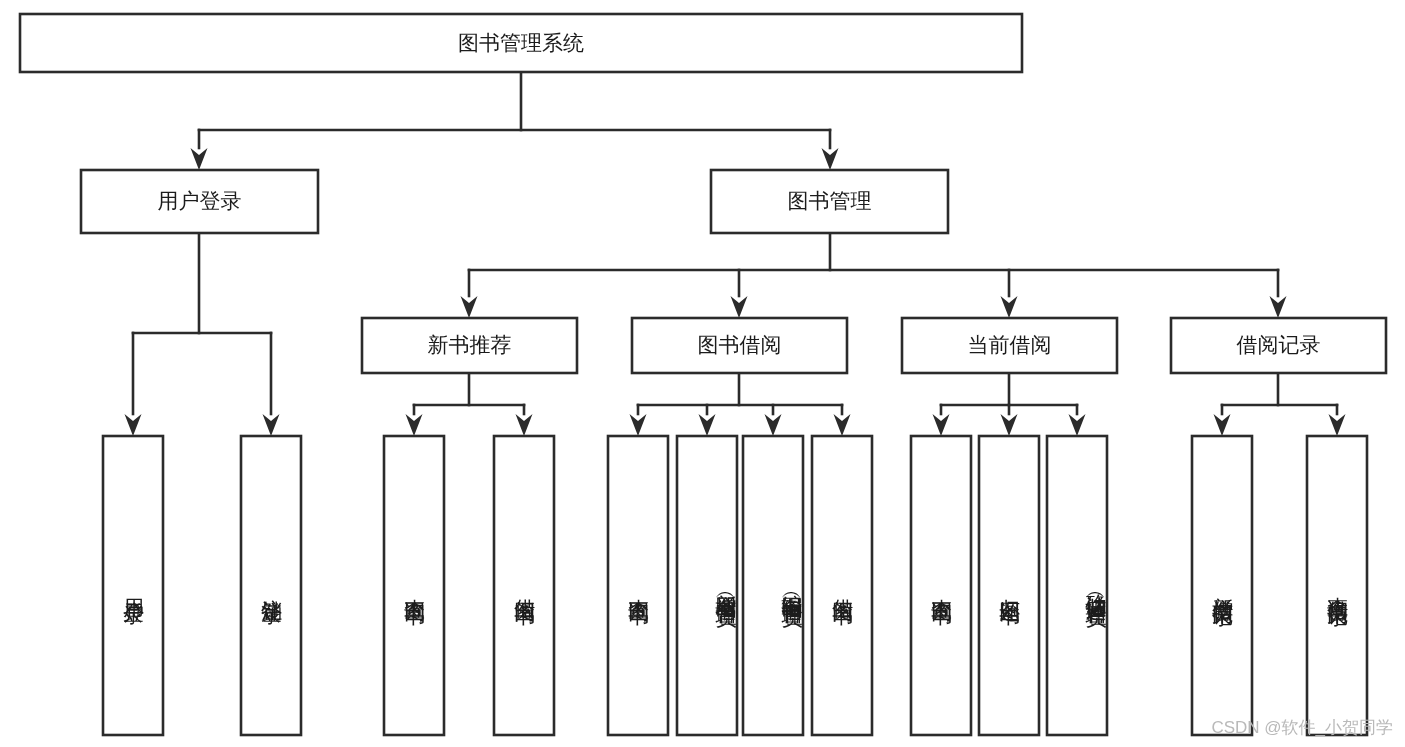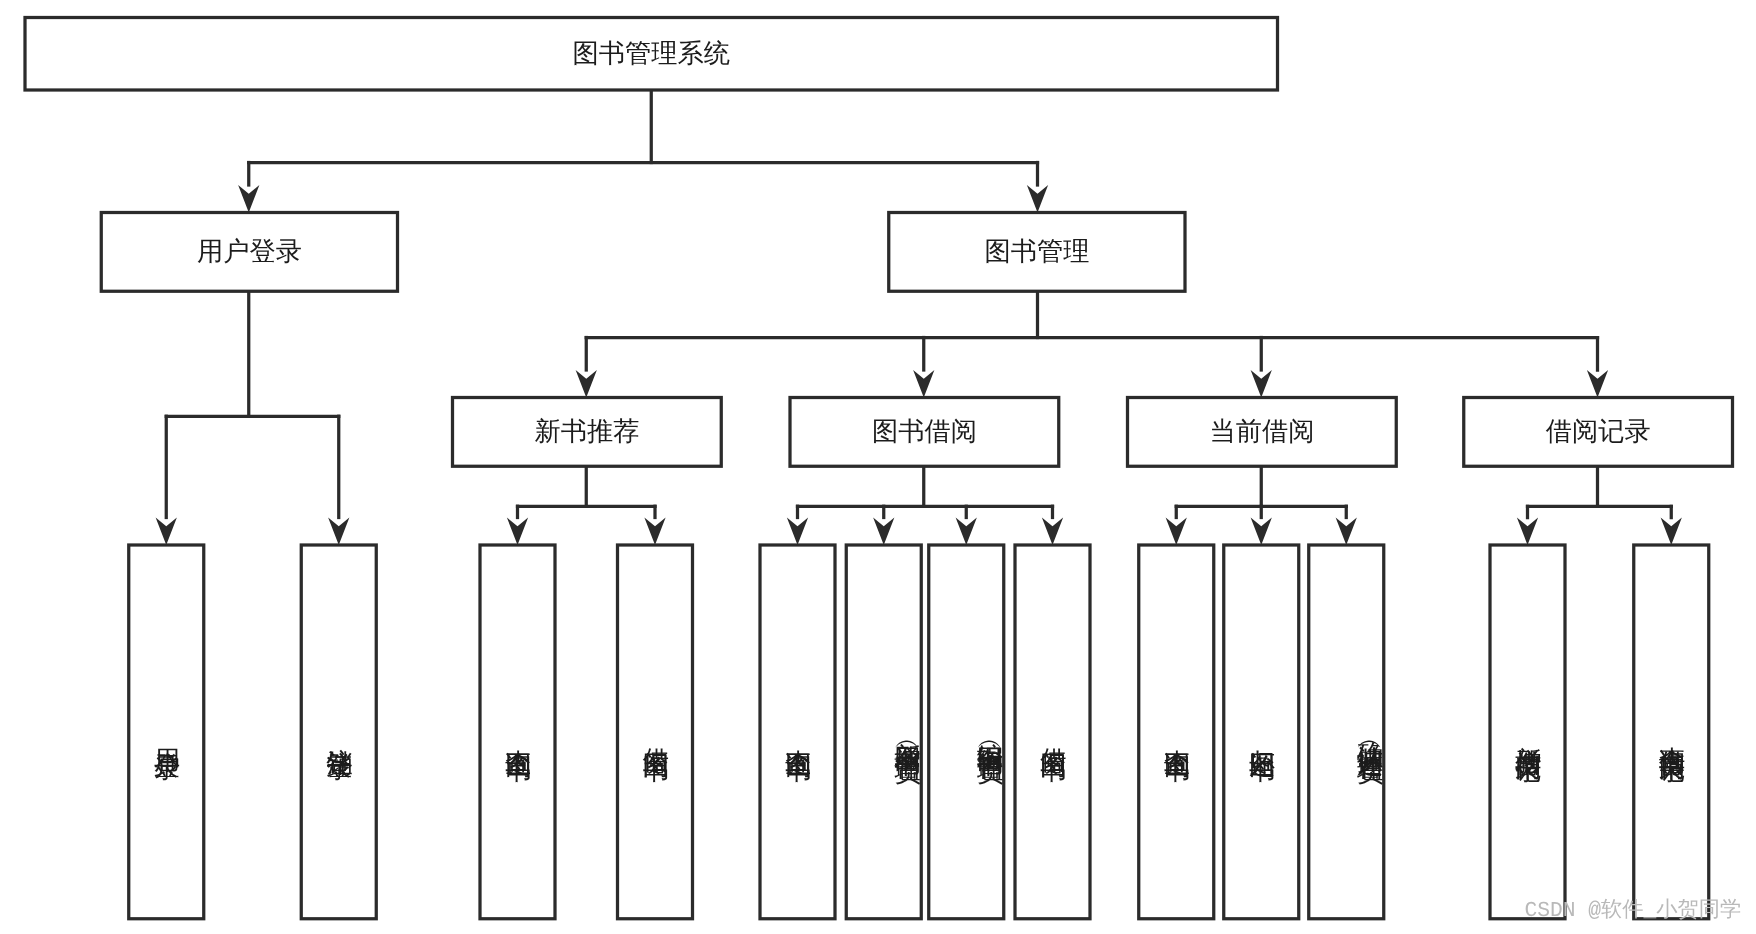--- a/index.html
+++ b/index.html
@@ -58,21 +58,21 @@
     color: #1c1c1c;
     letter-spacing: 2px;
     text-align: center;
     white-space: nowrap;
     pointer-events: none;
   }
   .watermark {
     position: absolute;
     right: 12px;
     bottom: 8px;
-    font-family: Liberation Mono, monospace;
+    font-family: Liberation Sans, sans-serif;
     font-size: 17px;
     color: #b9b9b9;
     white-space: nowrap;
     user-select: none;
   }
 </style>
 </head>
 <body>
 
 <div id="diagram-root">

